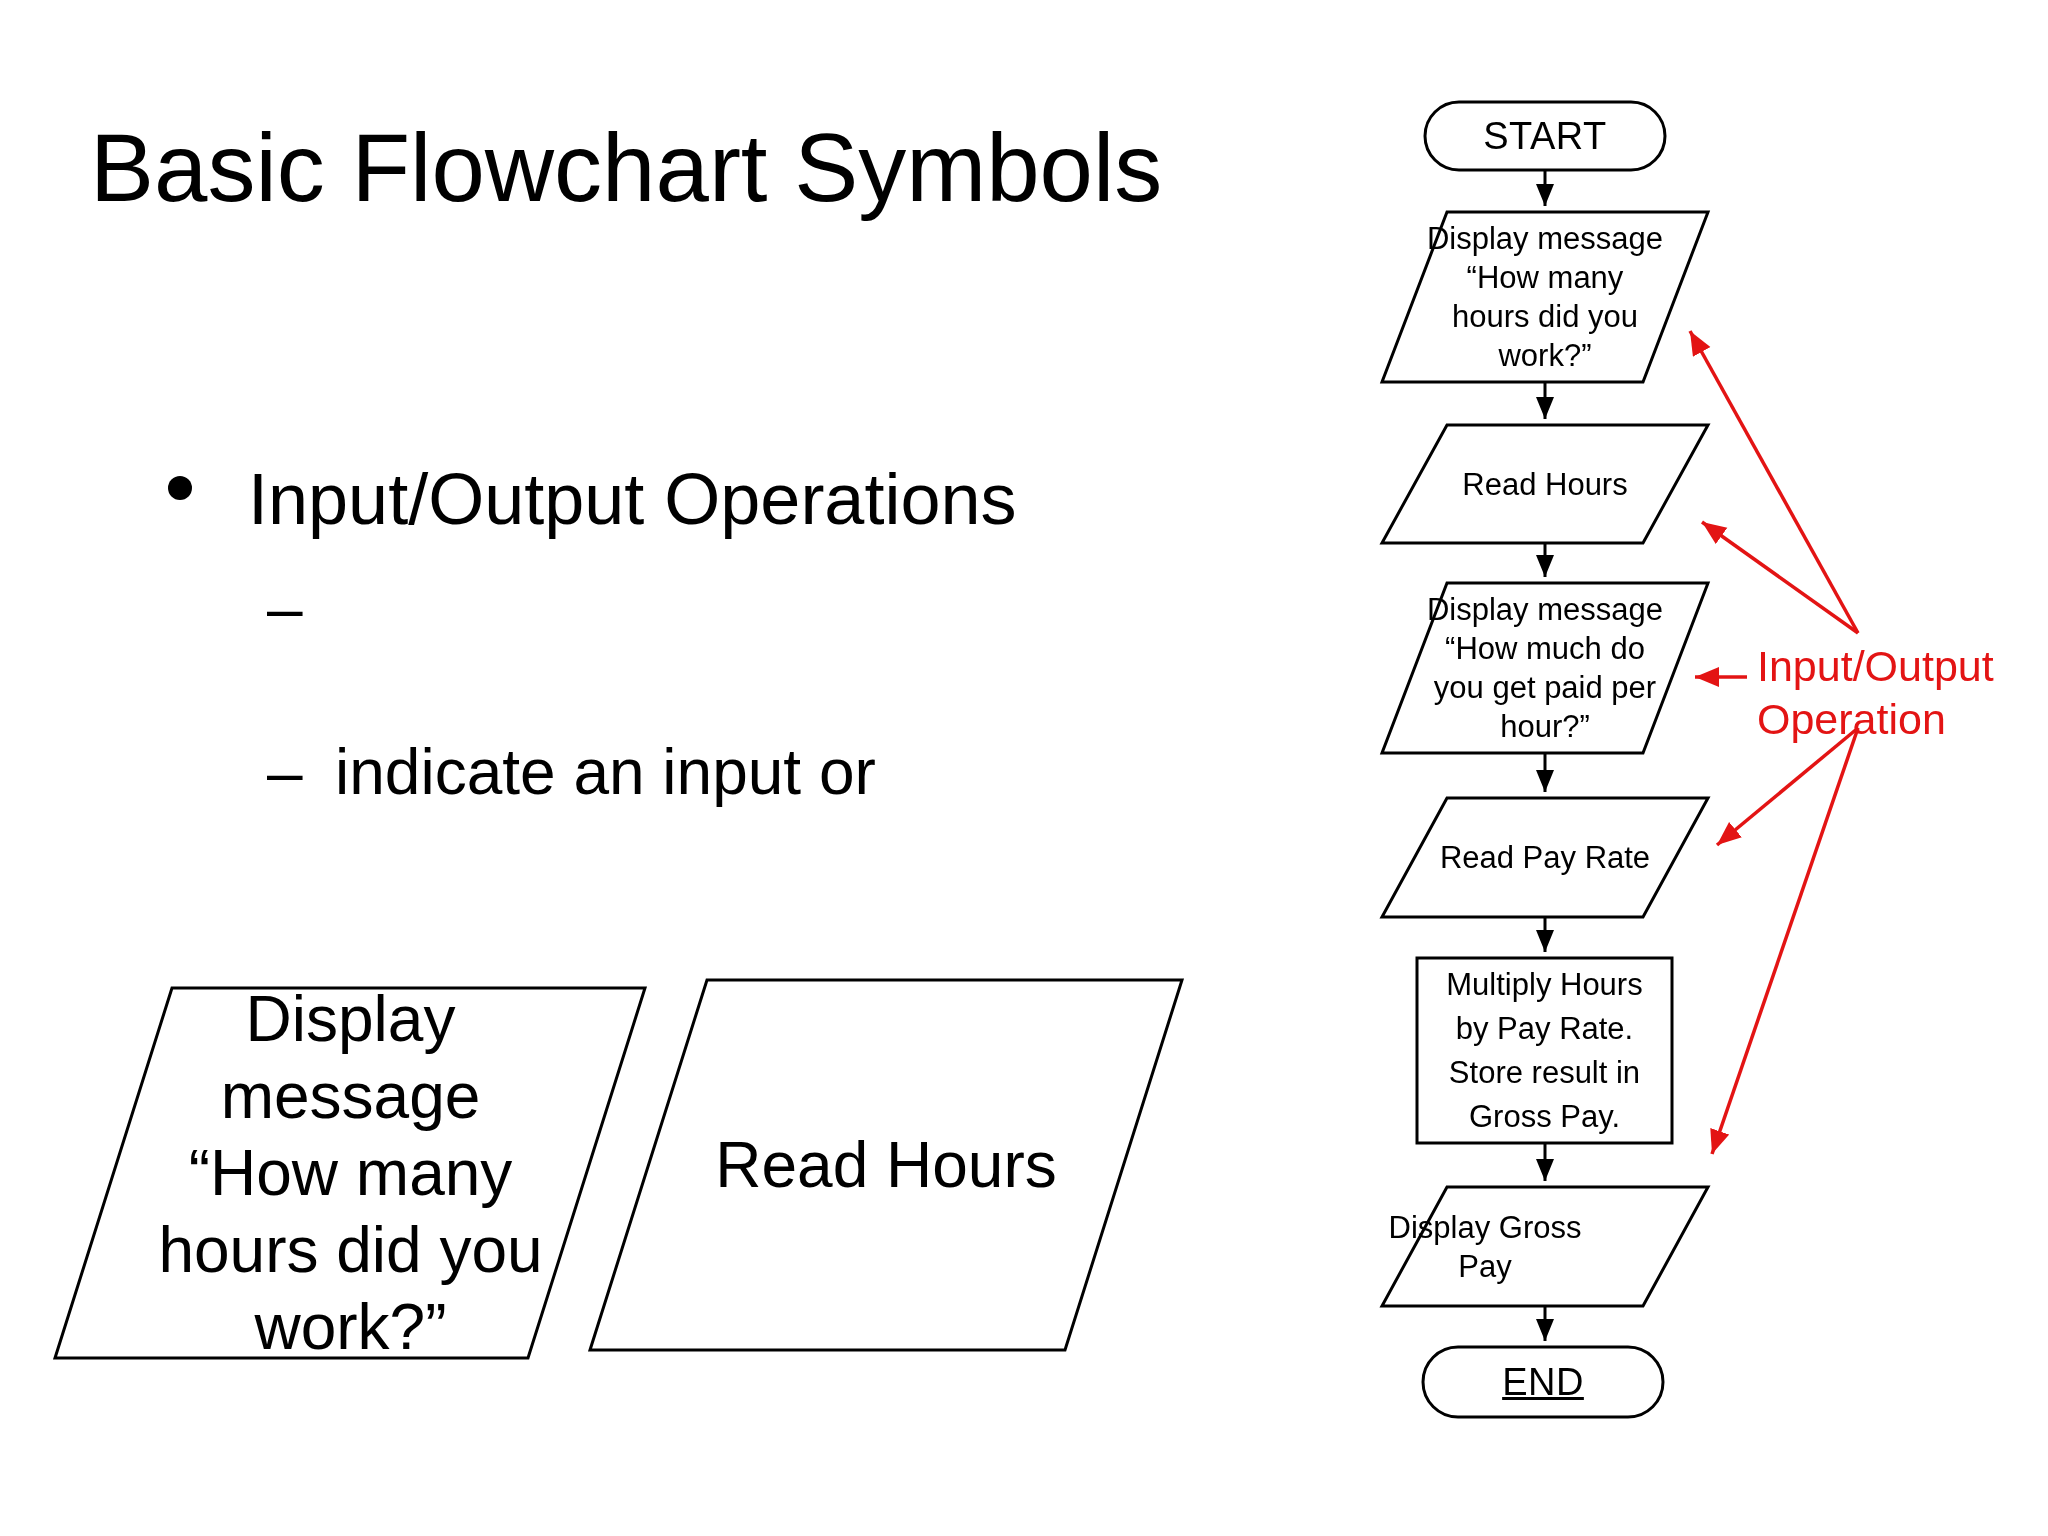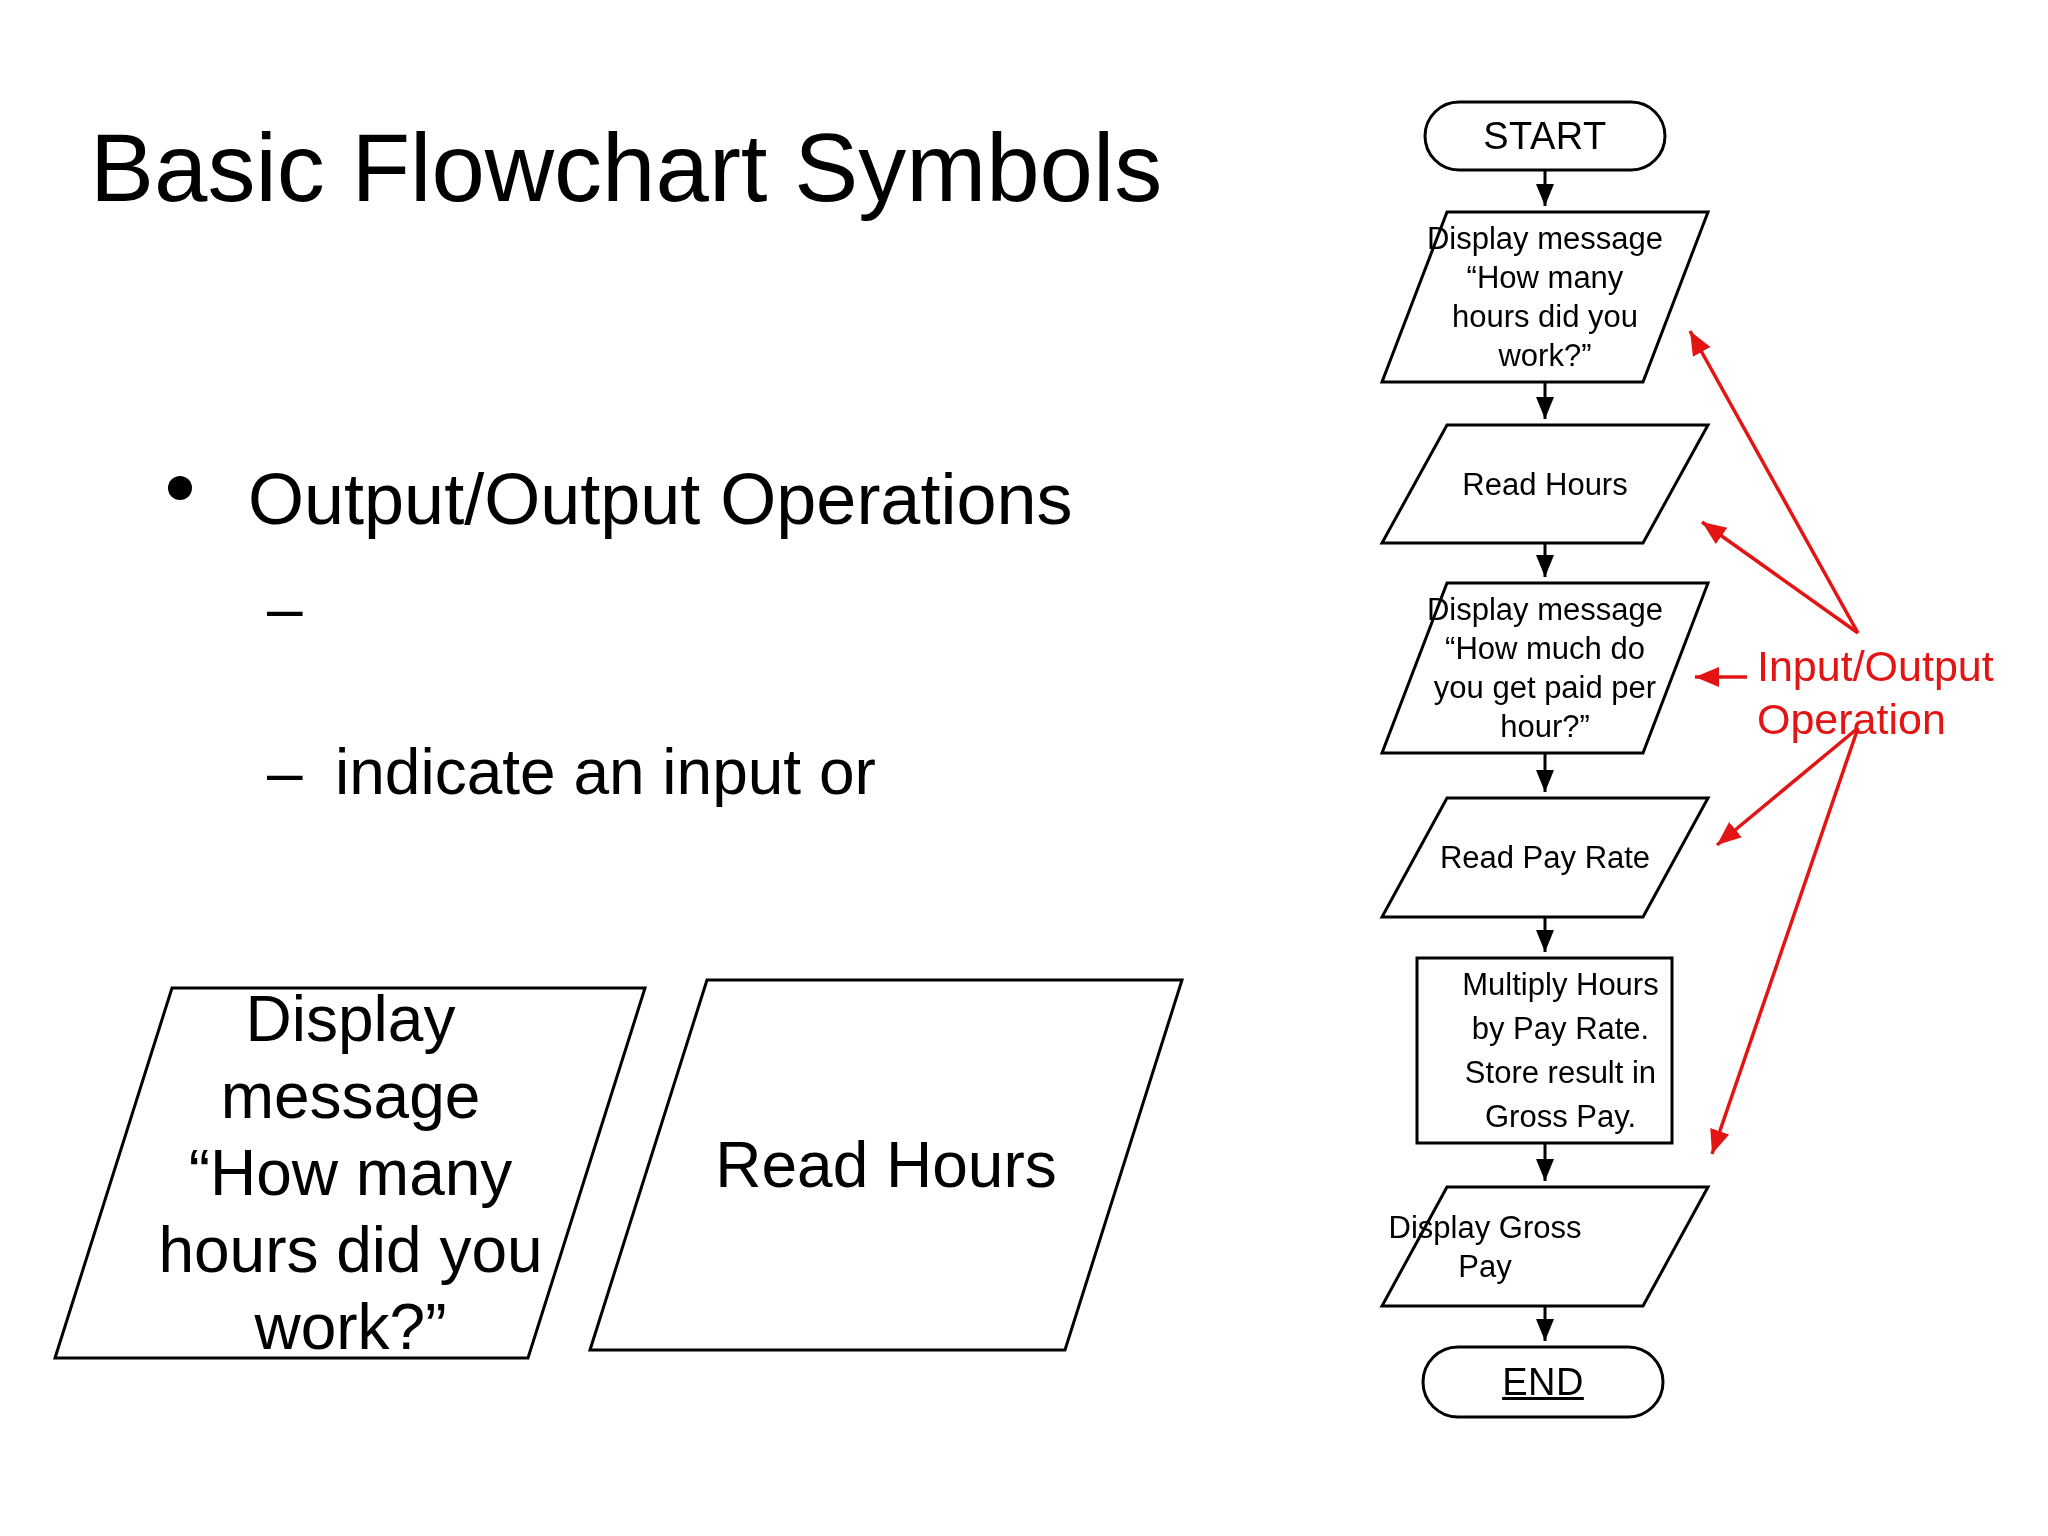--- a/index.html
+++ b/index.html
@@ -15,21 +15,21 @@
   .ctr{
     position:absolute;
     display:flex;
     align-items:center;
     justify-content:center;
     text-align:center;
   }
   .ln{display:block;}
   .flowtext{font-size:31px;line-height:39px;}
   .flowtext1{font-size:31px;line-height:31px;}
-  .recttext{font-size:31px;line-height:44px;padding-left:16px;}
+  .recttext{font-size:31px;line-height:44px;}
   .terminal{font-size:38px;letter-spacing:0.5px;}
   .extext{font-size:64px;line-height:77px;}
   #title{
     left:90px;top:116px;width:1300px;
     font-size:96px;line-height:104px;
     white-space:nowrap;
   }
   #bullet-dot{
     left:168px;top:476px;width:24px;height:24px;
     border-radius:50%;background:#000;
@@ -96,21 +96,21 @@
     <line class="redline" x1="1858" y1="633" x2="1702" y2="522" marker-end="url(#arrow-red)"></line>
     <line class="redline" x1="1747" y1="677" x2="1695" y2="677" marker-end="url(#arrow-red)"></line>
     <line class="redline" x1="1858" y1="728" x2="1717" y2="845" marker-end="url(#arrow-red)"></line>
     <line class="redline" x1="1858" y1="728" x2="1712" y2="1154" marker-end="url(#arrow-red)"></line>
   </g>
 </svg>
 
 <div id="title" class="abs">Basic Flowchart Symbols</div>
 
 <div id="bullet-dot" class="abs"></div>
-<div id="bullet-main" class="abs">Output/Output Operations</div>
+<div id="bullet-main" class="abs">Input/Output Operations</div>
 
 <div id="subpara-0" class="subpara">
   <span class="dash">–</span>
 </div>
 
 <div id="subpara-1" class="subpara">
   <span class="dash">–</span>
   <span>
     <span class="ln">indicate an input or</span>
   </span>

